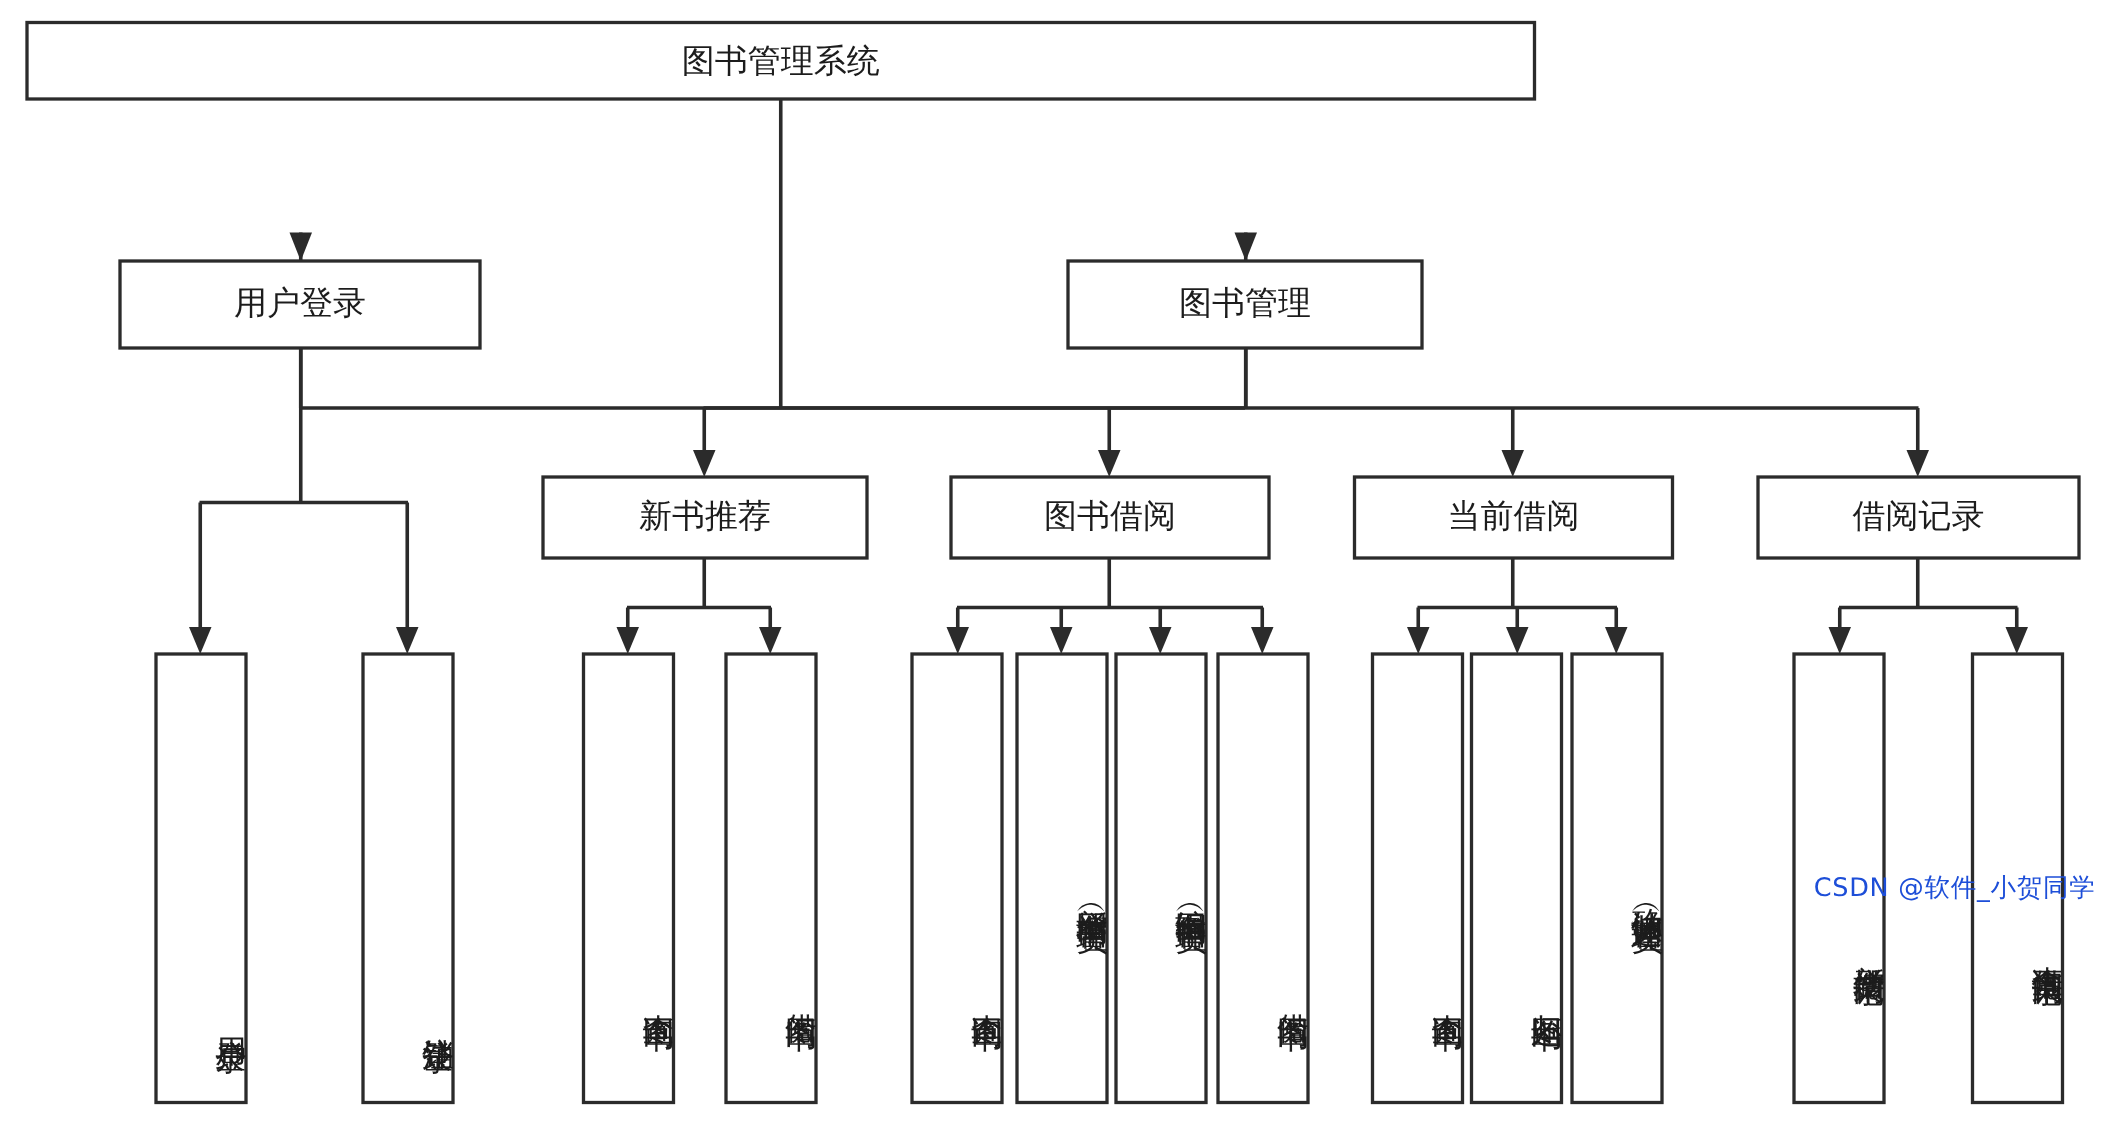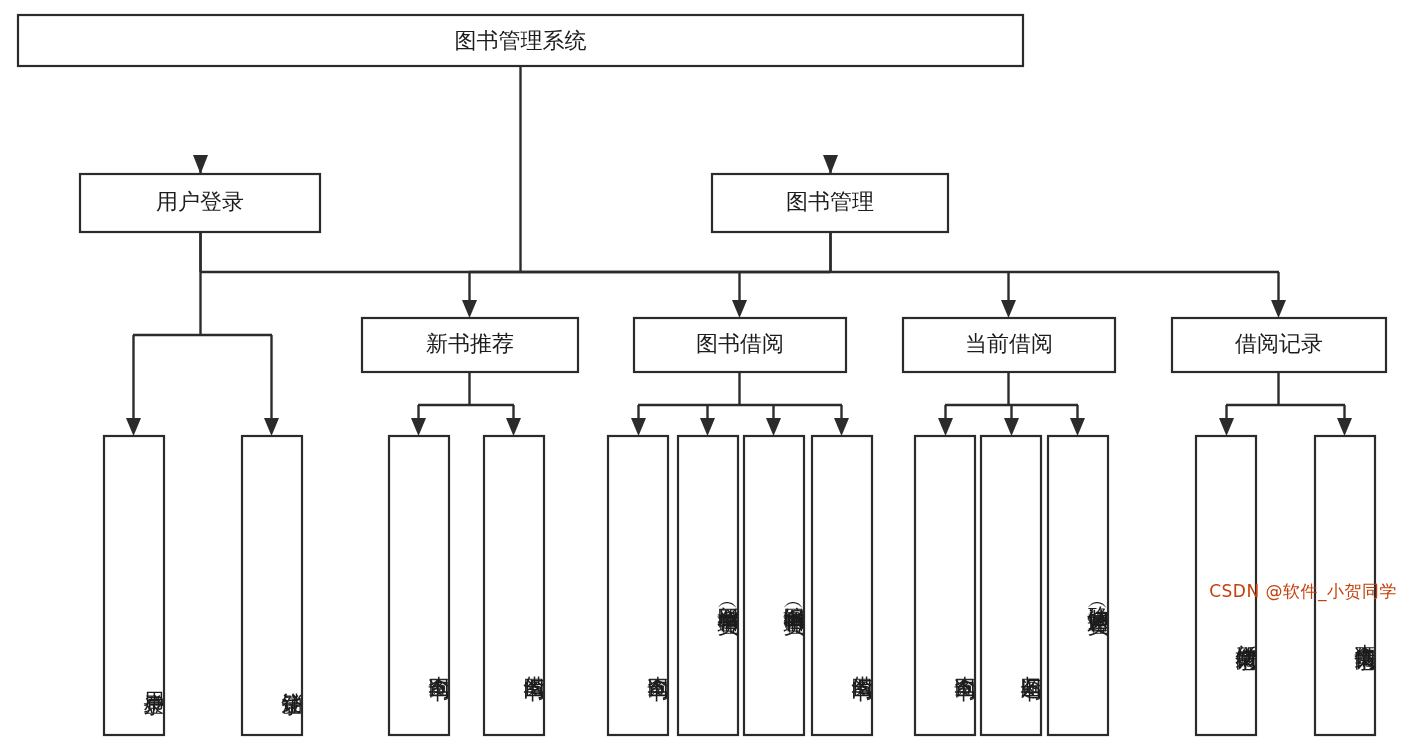--- a/index.html
+++ b/index.html
@@ -65,21 +65,21 @@
     justify-content: center;
     white-space: nowrap;
     pointer-events: none;
   }
   .watermark {
     position: absolute;
     right: 8px;
     bottom: 6px;
     font-family: "DejaVu Sans", sans-serif;
     font-size: 17px;
-    color: #c2410c;
+    color: #1d4ed8;
     letter-spacing: 0.5px;
     white-space: nowrap;
   }
 </style>
 </head>
 <body>
 
 <div id="diagram-root">
 
   <svg id="tree" viewBox="0 0 1405 747">

